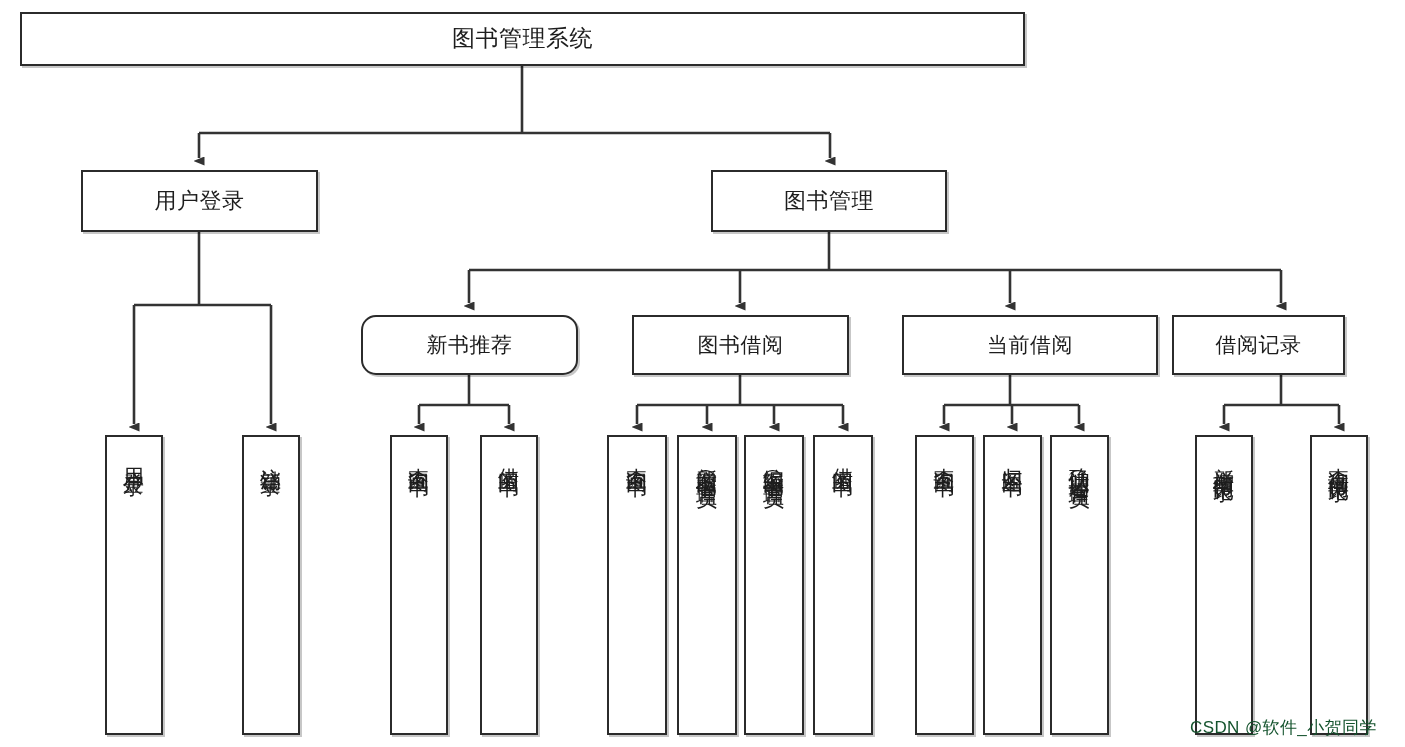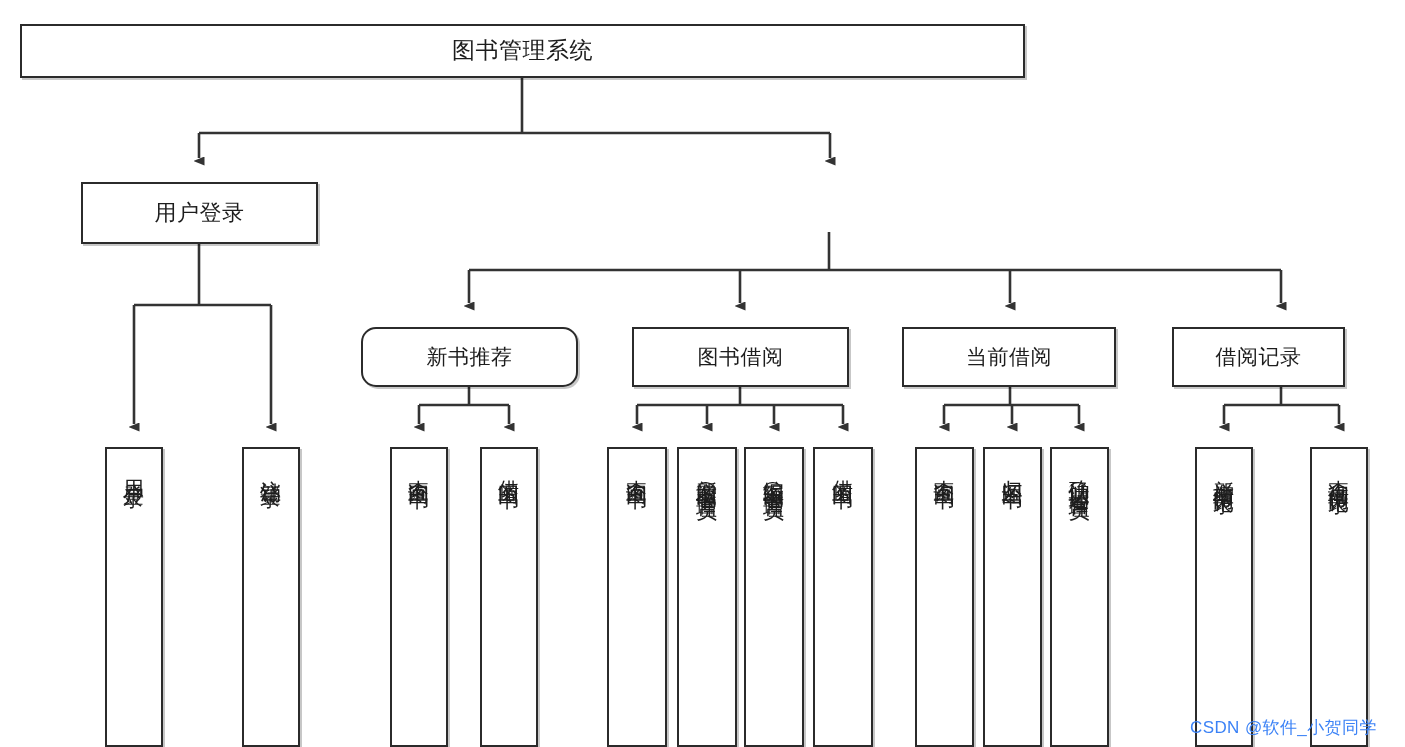--- a/index.html
+++ b/index.html
@@ -27,21 +27,20 @@
   .node-box {
     position: absolute;
     box-sizing: border-box;
     background: #ffffff;
     border: 2px solid #2b2b2b;
     box-shadow: 2px 2px 0 rgba(0,0,0,0.22);
     display: flex;
     align-items: center;
     justify-content: center;
     color: #1d1d1d;
-    margin-top: 12px;
   }
   .node-label {
     text-align: center;
     line-height: 1.12;
     white-space: nowrap;
     letter-spacing: 0.5px;
   }
   .node-root .node-label { font-size: 23px; }
   .node-l2 .node-label { font-size: 22px; }
   .node-l3 .node-label { font-size: 21px; }
@@ -53,21 +52,21 @@
     writing-mode: vertical-rl;
     text-orientation: upright;
     font-size: 21px;
     letter-spacing: 3px;
     white-space: normal;
     line-height: 1;
   }
   .watermark {
     position: absolute;
     font-size: 17px;
-    color: #3b82f6;
+    color: #14532d;
     white-space: nowrap;
     letter-spacing: 0.4px;
     pointer-events: none;
   }
 </style>
 </head>
 <body>
 
 <div id="canvas">
 
@@ -121,28 +120,31 @@
     </g>
   </svg>
 
   <div class="node-box node-root" id="node-root" style="left: 20px; top: 12px; width: 1005px; height: 54px;">
     <span class="node-label">图书管理系统</span>
   </div>
 
   <div class="node-box node-l2" id="node-l2-0" style="left: 81px; top: 170px; width: 237px; height: 62px;">
     <span class="node-label">用户登录</span>
   </div>
+  <div class="node-box node-l2" id="node-l2-1" style="left: 711px; top: 170px; width: 236px; height: 62px;">
+    <span class="node-label">图书管理</span>
+  </div>
 
   <div class="node-box node-l3" id="node-l3-0" style="left: 361px; top: 315px; width: 217px; height: 60px; border-radius: 15px;">
     <span class="node-label">新书推荐</span>
   </div>
   <div class="node-box node-l3" id="node-l3-1" style="left: 632px; top: 315px; width: 217px; height: 60px;">
     <span class="node-label">图书借阅</span>
   </div>
-  <div class="node-box node-l3" id="node-l3-2" style="left: 902px; top: 315px; width: 214px; height: 60px;">
+  <div class="node-box node-l3" id="node-l3-2" style="left: 902px; top: 315px; width: 256px; height: 60px;">
     <span class="node-label">当前借阅</span>
   </div>
   <div class="node-box node-l3" id="node-l3-3" style="left: 1172px; top: 315px; width: 173px; height: 60px;">
     <span class="node-label">借阅记录</span>
   </div>
 
   <div class="node-box node-leaf" id="node-leaf-0" style="left: 105px; top: 435px; width: 58px; height: 300px;">
     <span class="node-label">用户登录</span>
   </div>
   <div class="node-box node-leaf" id="node-leaf-1" style="left: 242px; top: 435px; width: 58px; height: 300px;">

